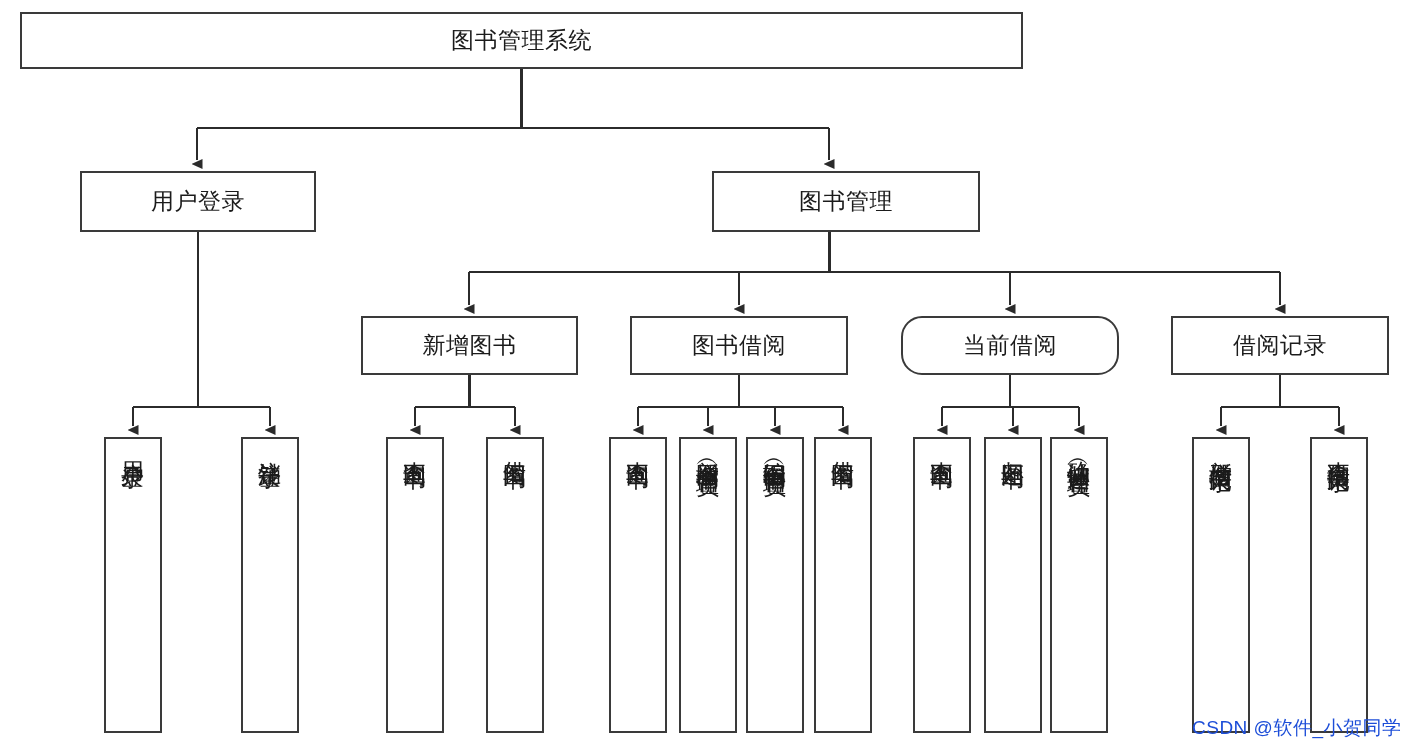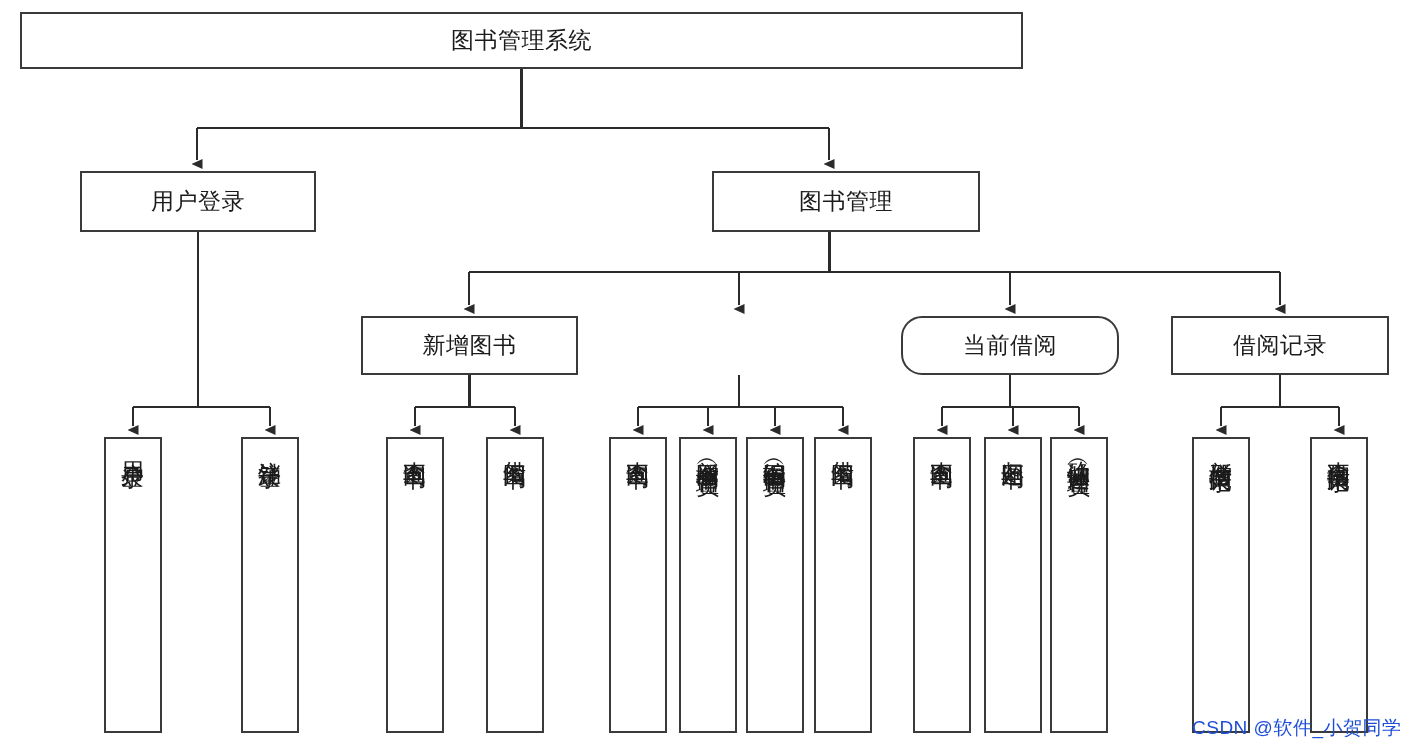--- a/index.html
+++ b/index.html
@@ -129,20 +129,23 @@
   <div class="node-box horiz" style="left:80px; top:171px; width:236px; height:61px;">
     <span>用户登录</span>
   </div>
   <div class="node-box horiz" style="left:712px; top:171px; width:268px; height:61px;align-items:center;">
     <span>图书管理</span>
   </div>
 
   <div class="node-box horiz" style="left:361px; top:316px; width:217px; height:59px;">
     <span>新增图书</span>
   </div>
+  <div class="node-box horiz" style="left:630px; top:316px; width:218px; height:59px;">
+    <span>图书借阅</span>
+  </div>
   <div class="node-box horiz" style="left:901px; top:316px; width:218px; height:59px;border-radius:21px;">
     <span>当前借阅</span>
   </div>
   <div class="node-box horiz" style="left:1171px; top:316px; width:218px; height:59px;">
     <span>借阅记录</span>
   </div>
 
   <div class="node-box leaf" style="left:104px; top:437px; width:58px; height:296px;">
     <span class="leaf-text">用户登录</span>
   </div>

